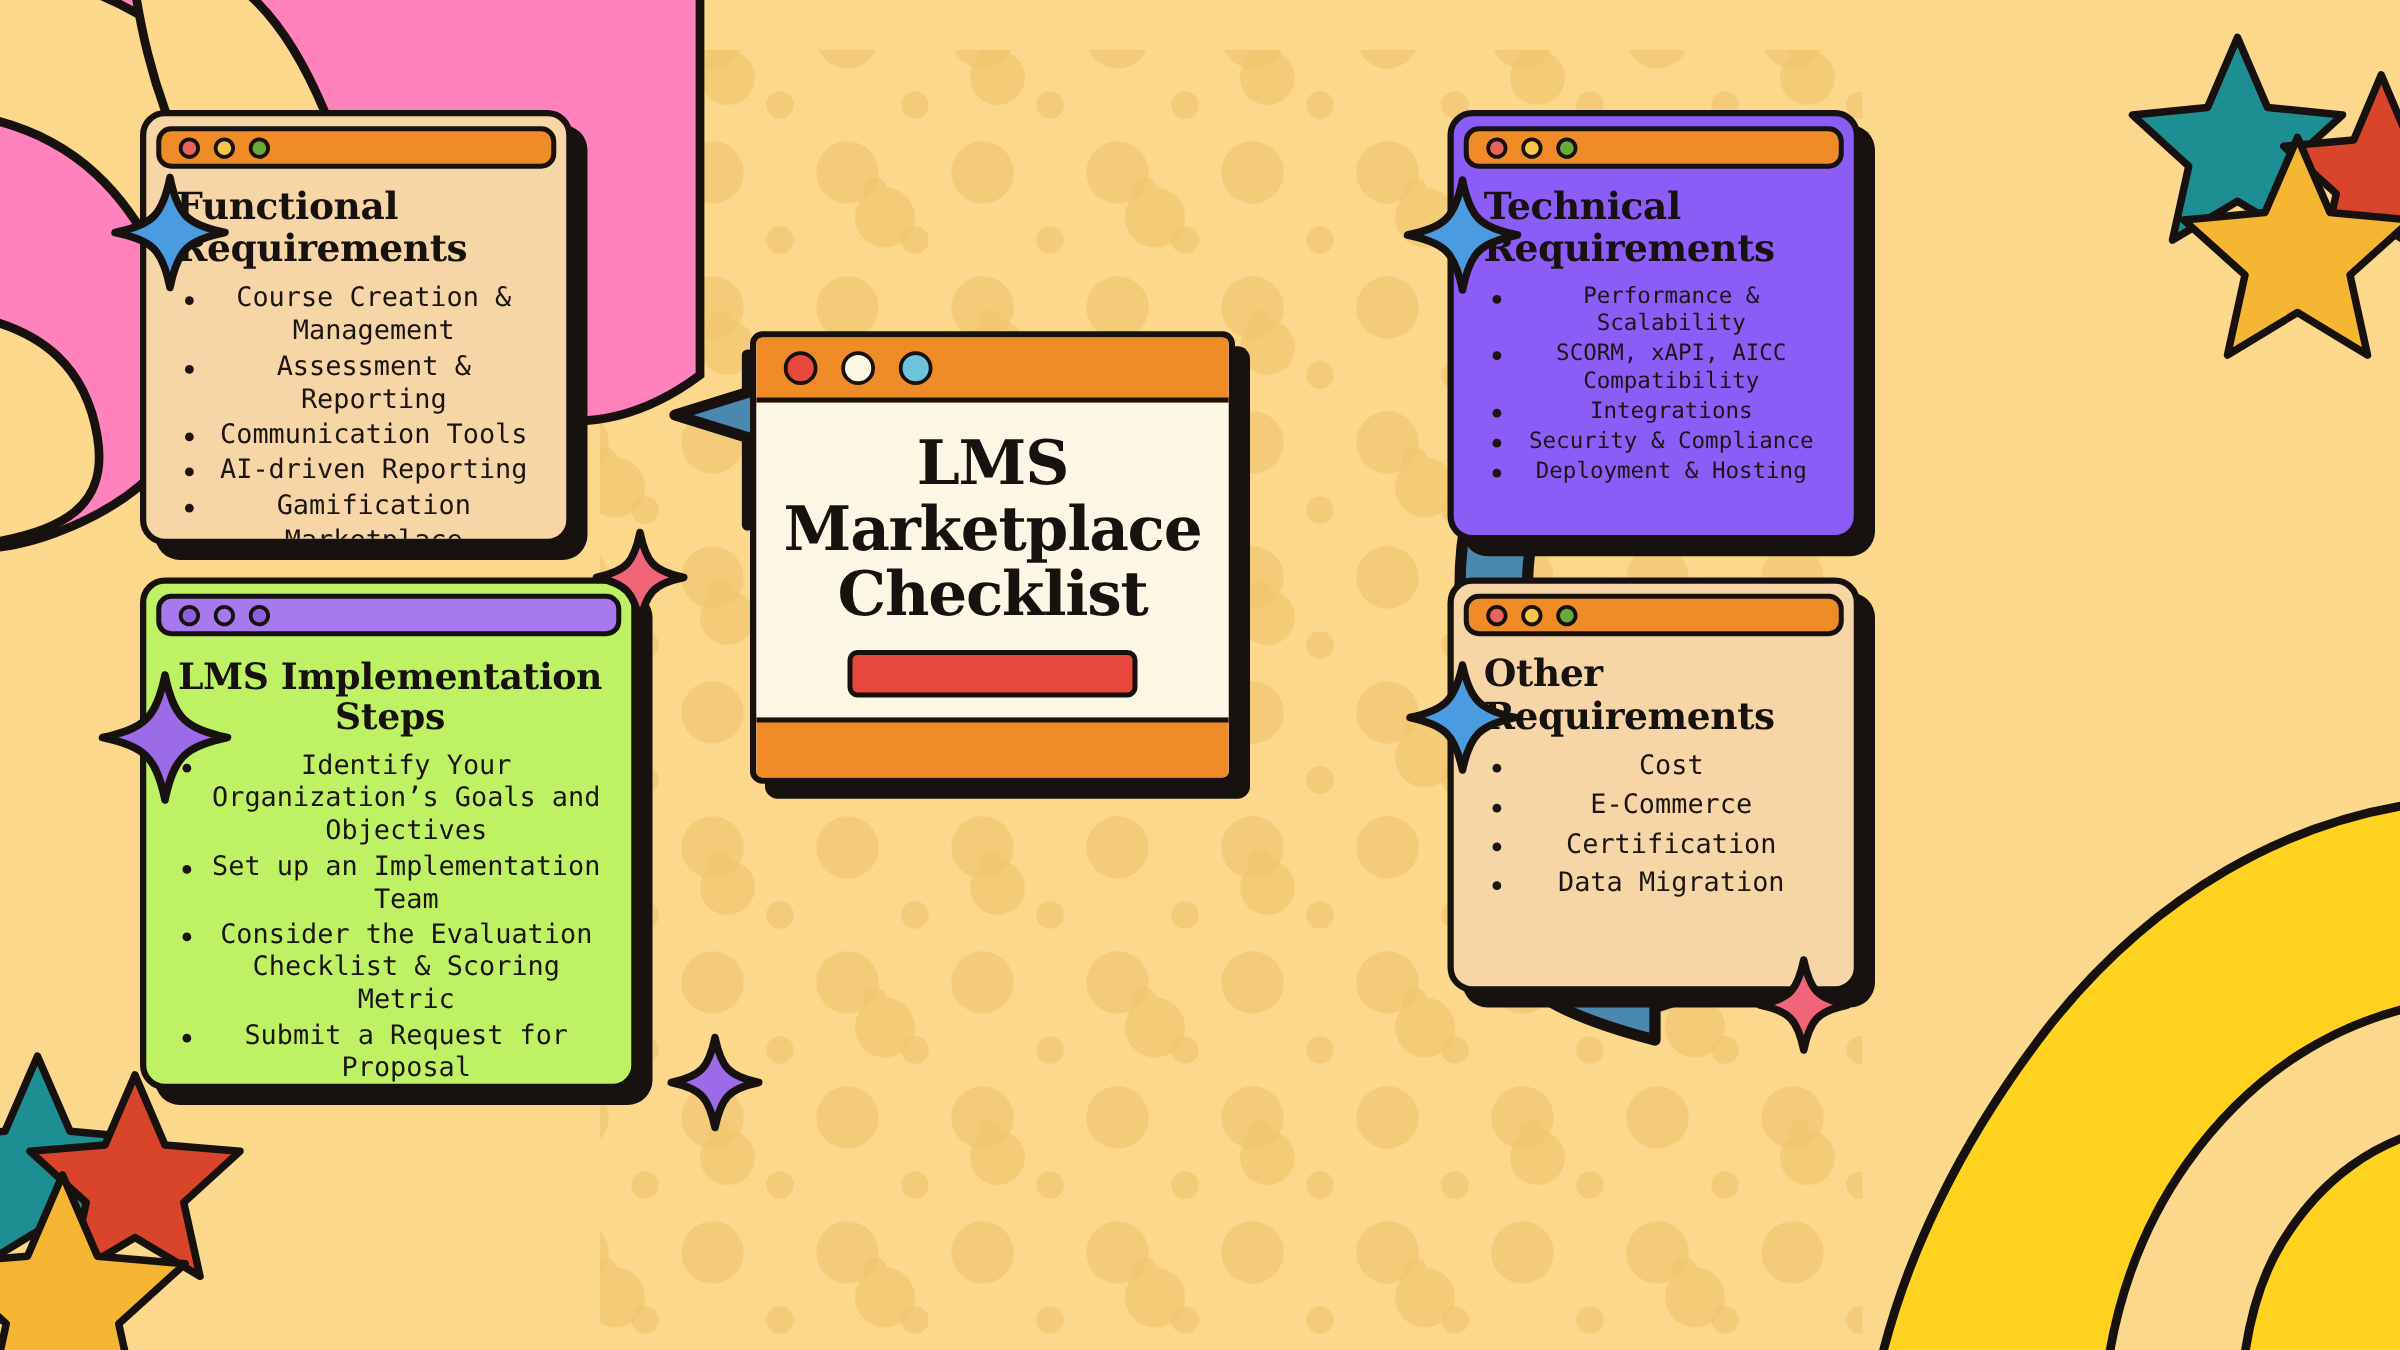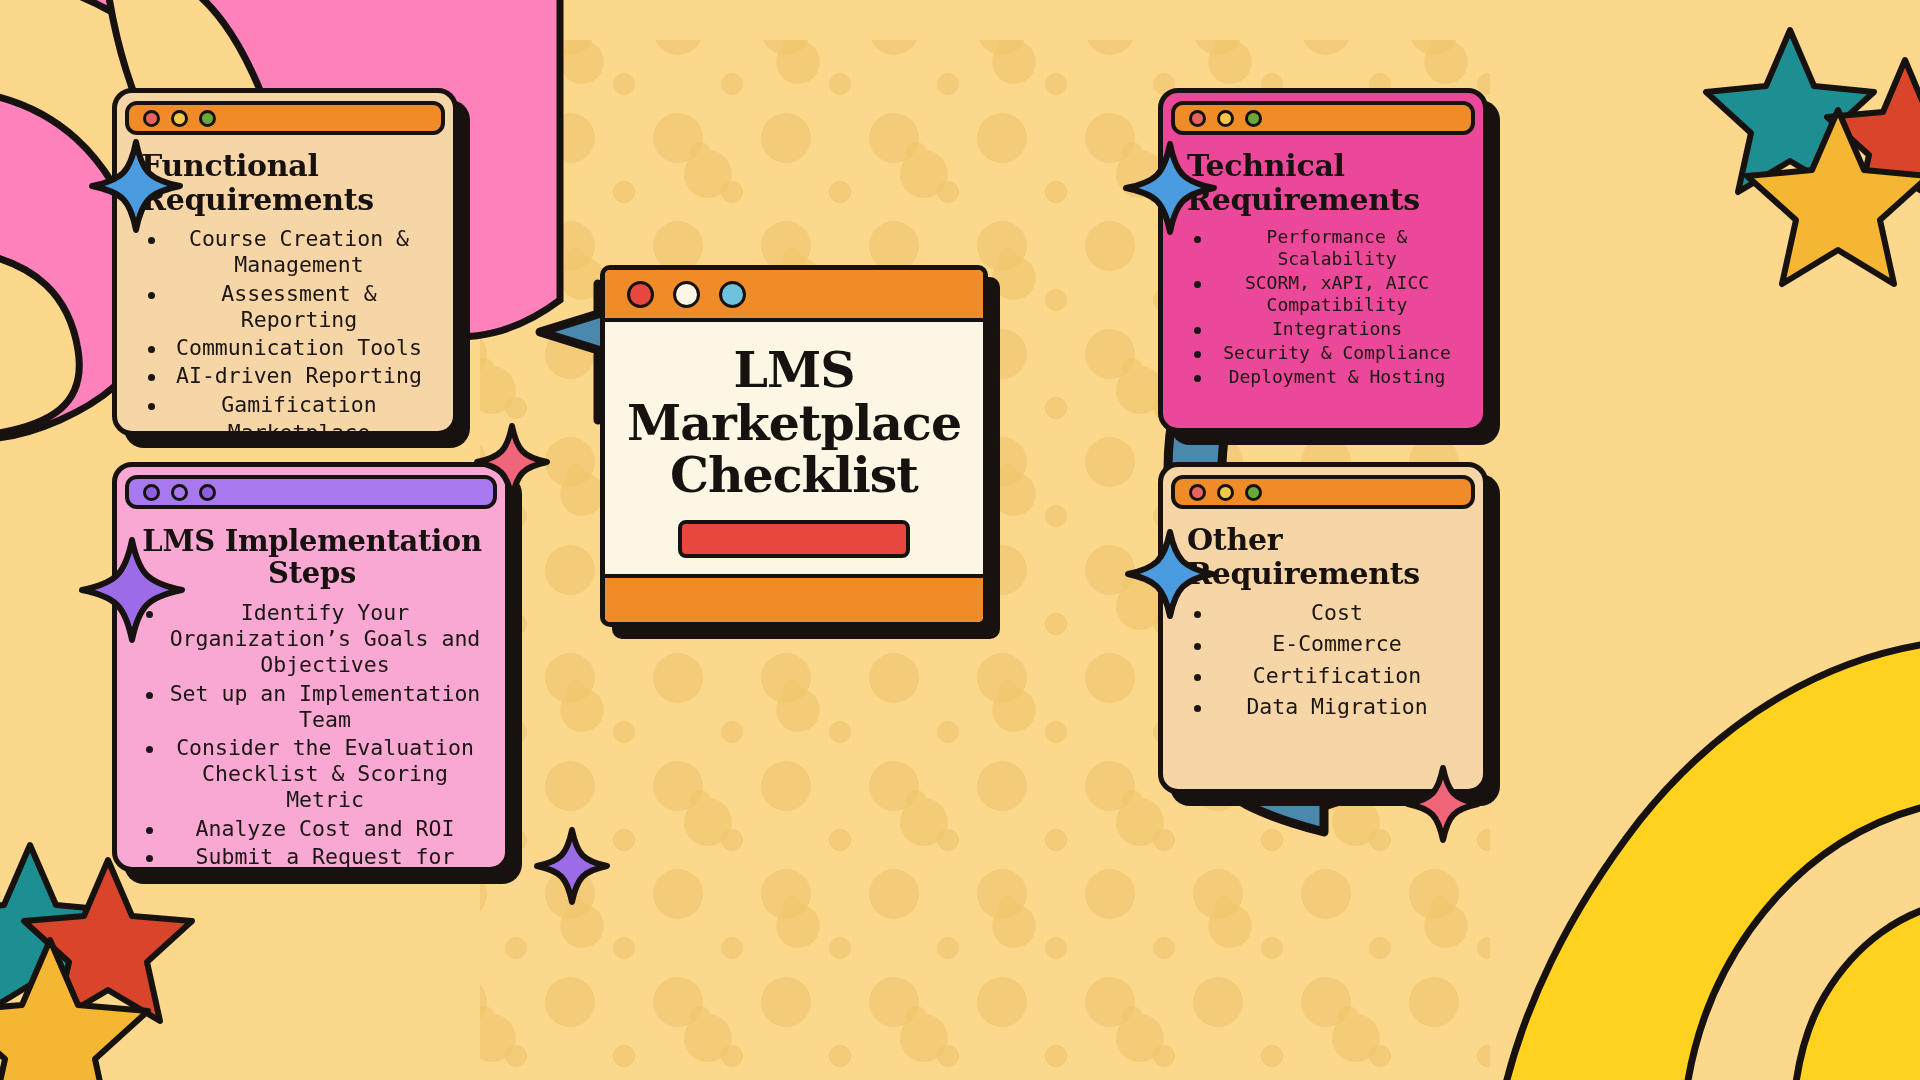--- a/index.html
+++ b/index.html
@@ -71,29 +71,29 @@
   #card-functional{
     left:112px;top:88px;width:346px;height:348px;
     background:#F6D5A7;
   }
   #card-functional .titlebar{background:#F08C28;}
   #card-functional .card-title{font-size:30px;}
   #card-functional ul.card-list li{font-size:21.5px;}
 
   #card-technical{
     left:1158px;top:88px;width:330px;height:345px;
-    background:#ec4899;
+    background:#8b5cf6;
   }
   #card-technical .titlebar{background:#F08C28;}
   #card-technical .card-title{font-size:30px;}
   #card-technical ul.card-list li{font-size:18px;}
 
   #card-steps{
     left:112px;top:462px;width:398px;height:410px;
-    background:#f9a8d4;
+    background:#bef264;
   }
   #card-steps .titlebar{background:#A779EE;}
   #card-steps .card-body{padding:16px 20px 16px 22px;}
   #card-steps .card-title{font-size:29px;text-align:center;}
   #card-steps ul.card-list li{font-size:21.5px;}
 
   #card-other{
     left:1158px;top:462px;width:330px;height:332px;
     background:#F6D5A7;
   }
@@ -297,21 +297,20 @@
     </div>
     <div class="card-body">
       <h2 class="card-title">
         <span>LMS Implementation</span><br>
         <span>Steps</span>
       </h2>
       <ul class="card-list">
         <li>Identify Your Organization’s Goals and Objectives</li>
         <li>Set up an Implementation Team</li>
         <li>Consider the Evaluation Checklist &amp; Scoring Metric</li>
-        <li>Analyze Cost and ROI</li>
         <li>Submit a Request for Proposal</li>
 
       </ul>
     </div>
   </div>
 
   <div class="card" id="card-other">
     <div class="titlebar">
       <span class="tb-dot" style="background:#E7635C"></span>
       <span class="tb-dot" style="background:#F5C64B"></span>

